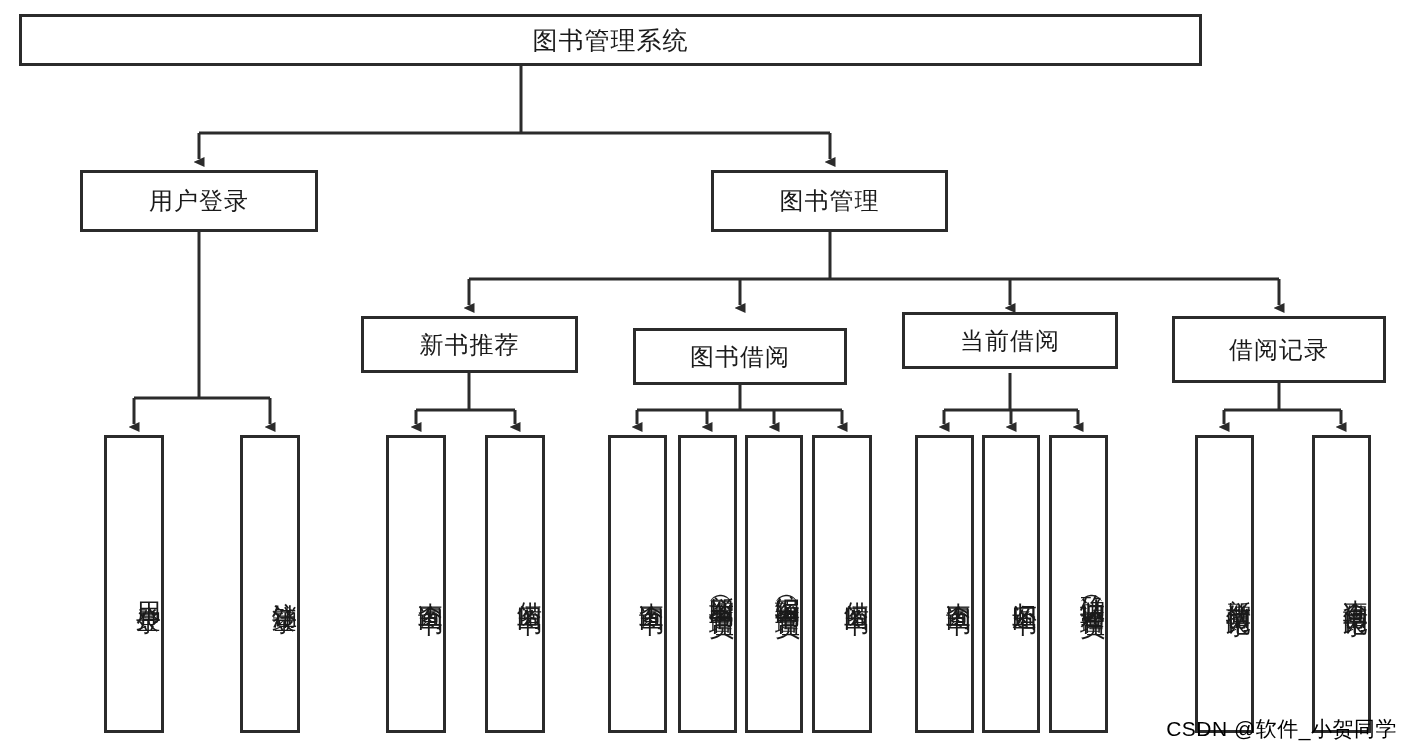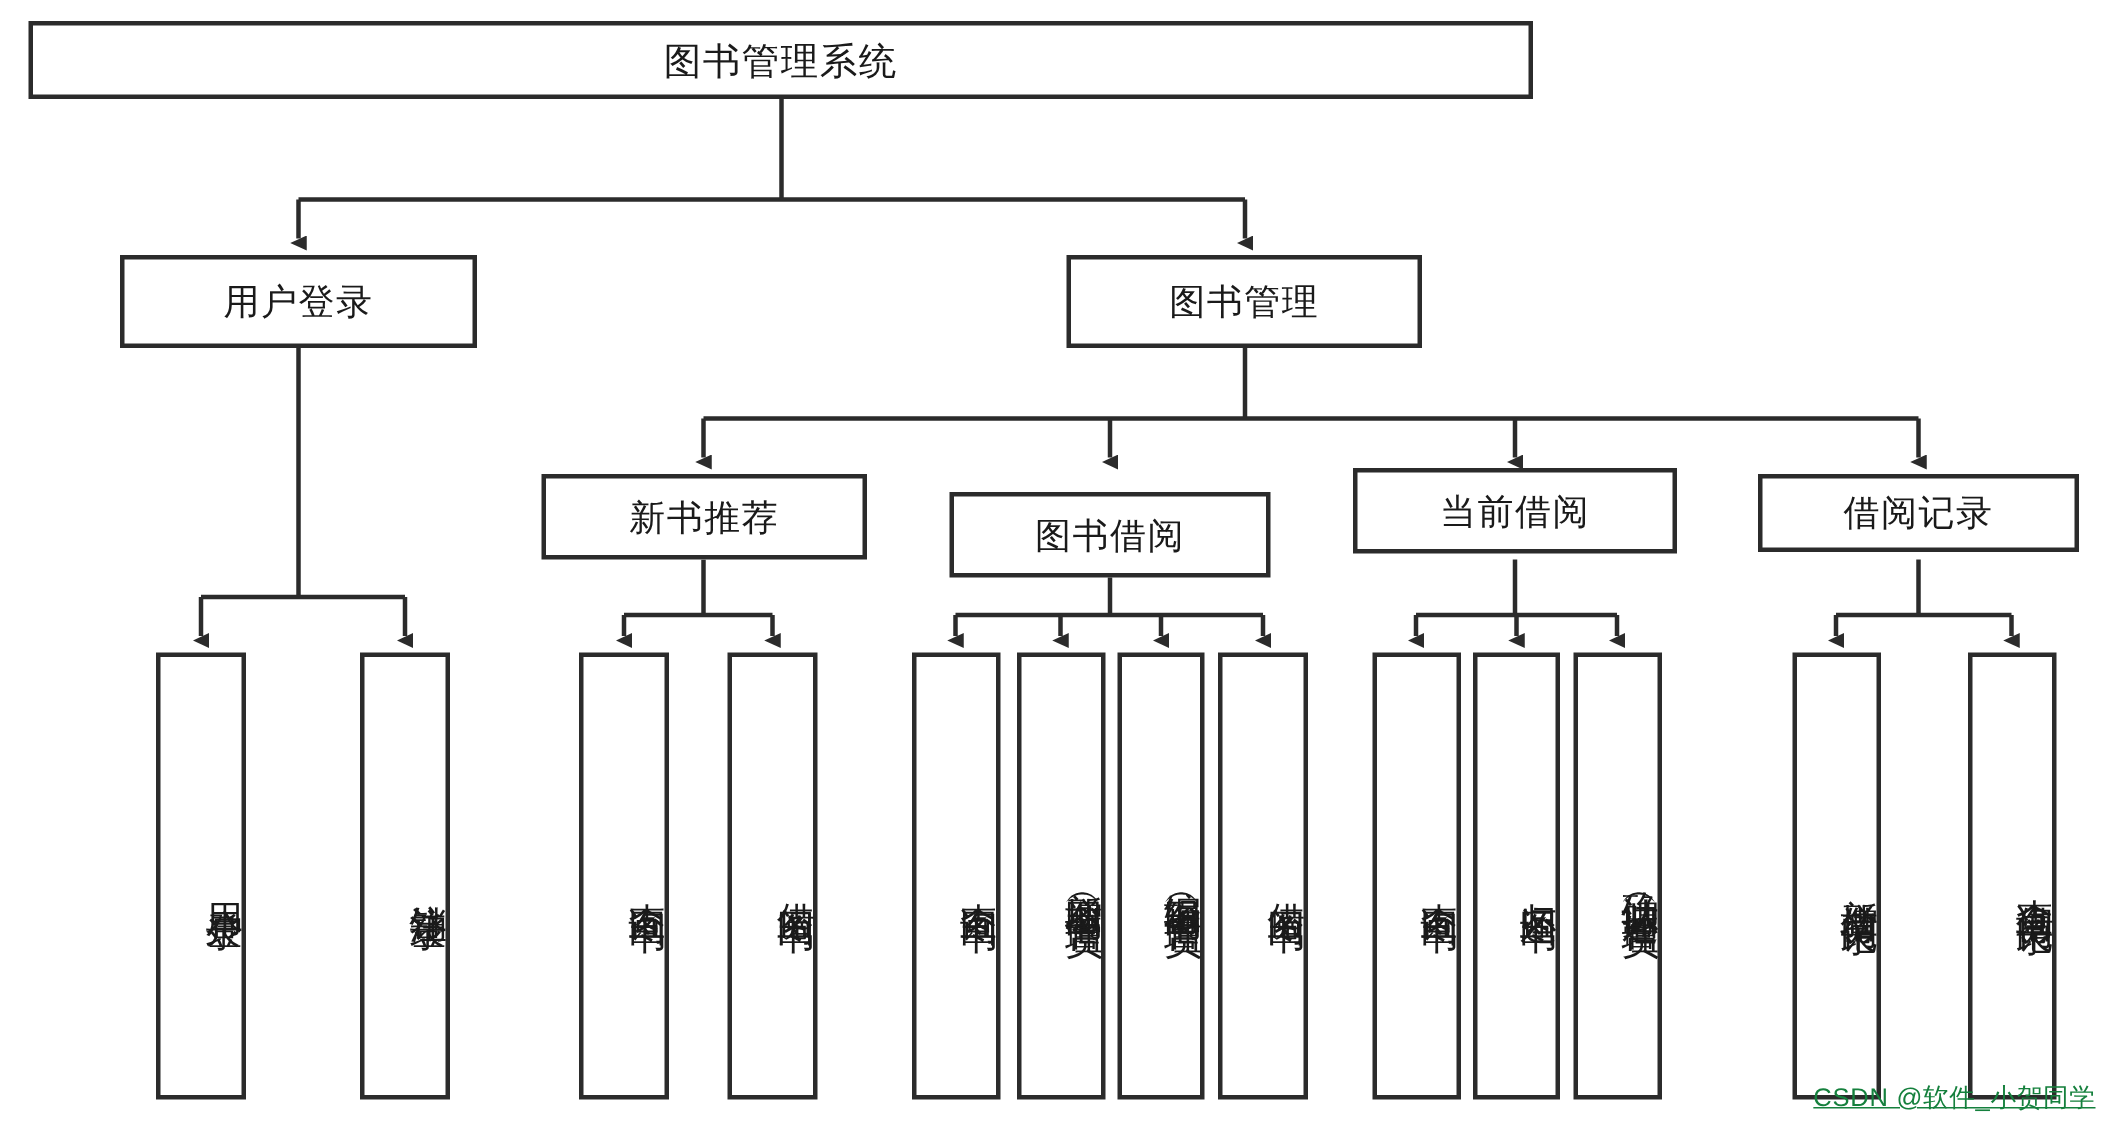--- a/index.html
+++ b/index.html
@@ -50,25 +50,24 @@
     position: absolute;
     left: 0; top: 0;
     width: 1405px;
     height: 747px;
     pointer-events: none;
   }
   .wm {
     position: absolute;
     right: 8px;
     bottom: 4px;
-    font-size: 17px;
-    color: #15803d;
+    font-size: 21px;
+    color: #000000;
     letter-spacing: 0.5px;
     white-space: nowrap;
-    text-decoration: underline;
   }
 </style>
 </head>
 <body>
 
 <div id="canvas">
 
   <svg class="wires" viewBox="0 0 1405 747" xmlns="http://www.w3.org/2000/svg">
     <defs>
       <marker id="arrow" markerWidth="10" markerHeight="11" refX="2" refY="5.5" orient="auto" markerUnits="userSpaceOnUse">
@@ -112,41 +111,41 @@
       <path d="M1011,410 L1011,424" marker-end="url(#arrow)"></path>
       <path d="M1078,410 L1078,424" marker-end="url(#arrow)"></path>
 
       <path d="M1279,373 L1279,410"></path>
       <path d="M1224,410 L1341,410"></path>
       <path d="M1224,410 L1224,424" marker-end="url(#arrow)"></path>
       <path d="M1341,410 L1341,424" marker-end="url(#arrow)"></path>
     </g>
   </svg>
 
-  <div class="node horiz root" style="left: 19px; top: 14px; width: 1003px; height: 52px; align-items: center;">
+  <div class="node horiz root" style="left: 19px; top: 14px; width: 1183px; height: 52px; align-items: center;">
     <span>图书管理系统</span>
   </div>
 
   <div class="node horiz" style="left: 80px; top: 170px; width: 238px; height: 62px;">
     <span>用户登录</span>
   </div>
   <div class="node horiz" style="left: 711px; top: 170px; width: 237px; height: 62px;">
     <span>图书管理</span>
   </div>
 
   <div class="node horiz" style="left: 361px; top: 316px; width: 217px; height: 57px;">
     <span>新书推荐</span>
   </div>
   <div class="node horiz" style="left: 633px; top: 328px; width: 214px; height: 57px;">
     <span>图书借阅</span>
   </div>
   <div class="node horiz" style="left: 902px; top: 312px; width: 216px; height: 57px;">
     <span>当前借阅</span>
   </div>
-  <div class="node horiz" style="left: 1172px; top: 316px; width: 214px; height: 52px;">
+  <div class="node horiz" style="left: 1172px; top: 316px; width: 214px; height: 67px;">
     <span>借阅记录</span>
   </div>
 
   <div class="node vert" style="left: 104px; top: 435px; width: 60px; height: 298px;">
     <span class="vtext">用户登录</span>
   </div>
   <div class="node vert" style="left: 240px; top: 435px; width: 60px; height: 298px;">
     <span class="vtext">注销登录</span>
   </div>
   <div class="node vert" style="left: 386px; top: 435px; width: 60px; height: 298px;">

